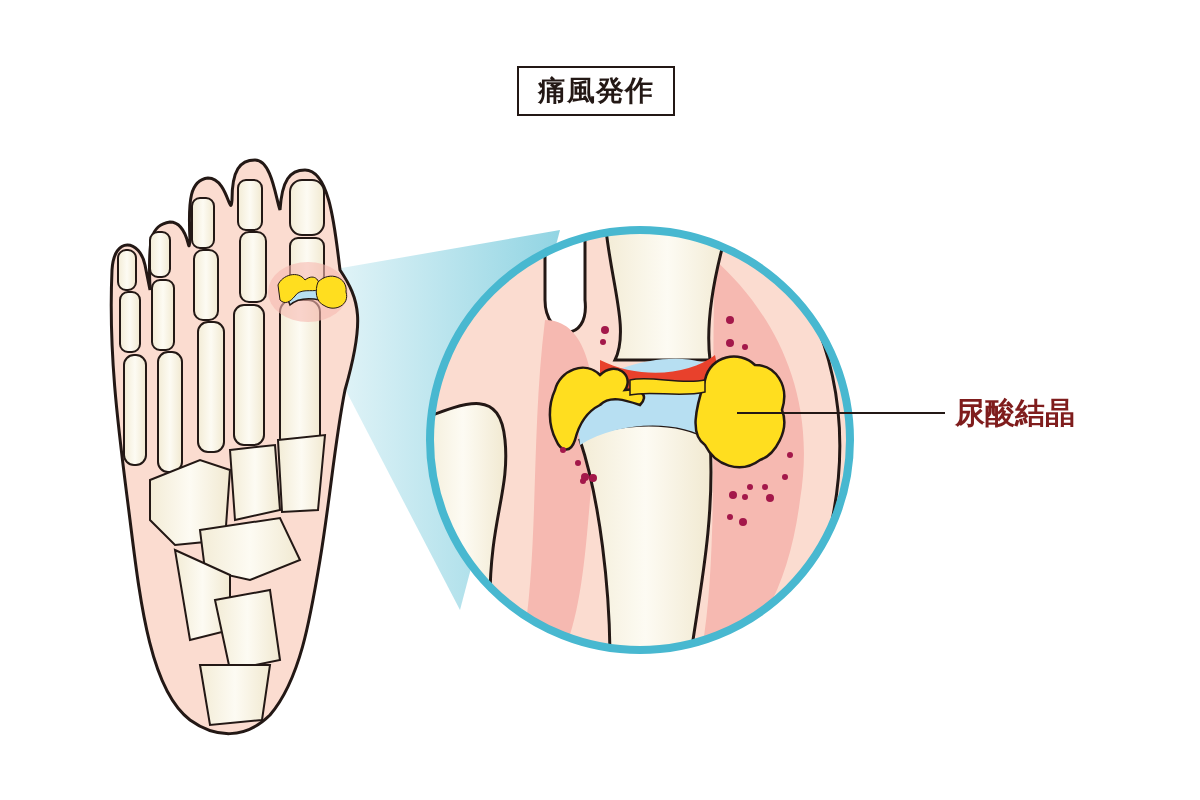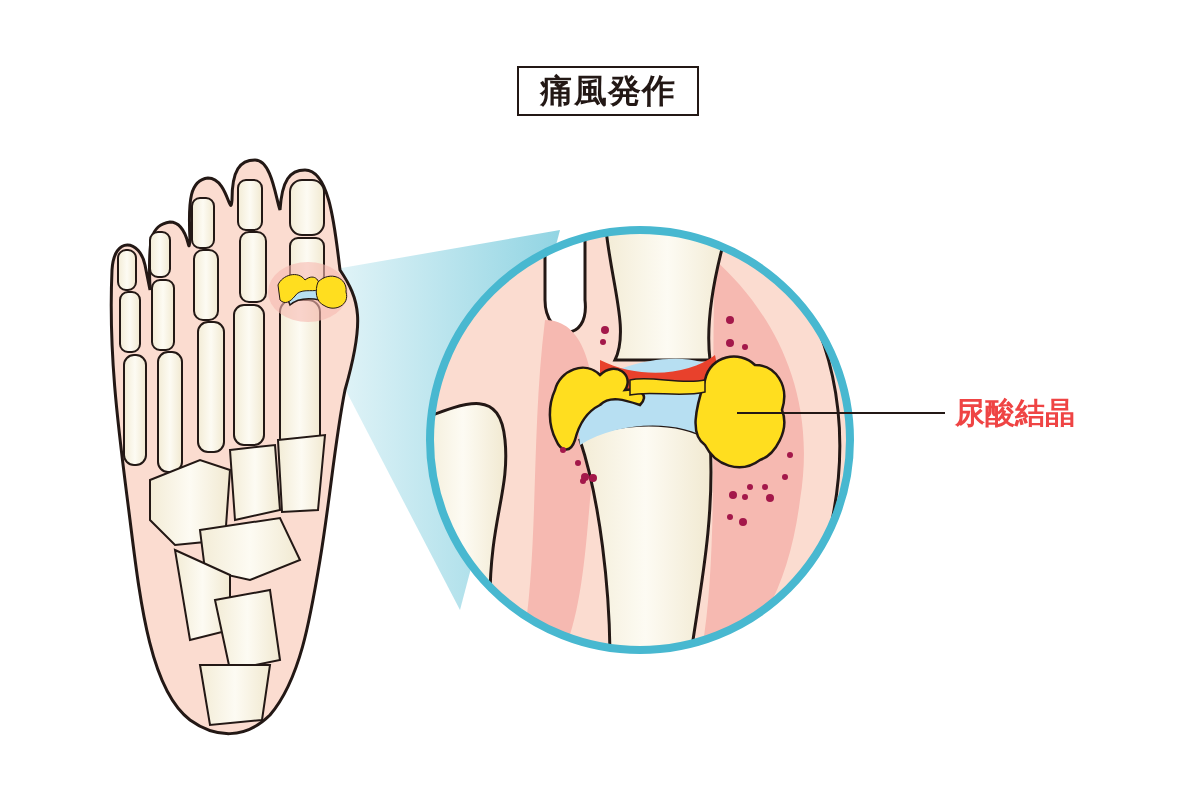--- a/index.html
+++ b/index.html
@@ -1,24 +1,24 @@
 <!DOCTYPE html>
 <html><head>
 <meta charset="utf-8">
 <style>
   html, body { margin: 0; padding: 0; background: #ffffff; }
   body { width: 1200px; height: 800px; position: relative; overflow: hidden; font-family: "DejaVu Sans", sans-serif; }
   .title-box {
-    position: absolute; left: 517px; top: 66px; width: 182px; height: 50px;
+    position: absolute; left: 517px; top: 66px; width: 158px; height: 50px;
     border: 2px solid #231815; box-sizing: border-box; background: #fff;
     display: flex; align-items: center; justify-content: center;
-    font-weight: bold; font-size: 33px; color: #231815; letter-spacing: 1px;
+    font-weight: bold; font-size: 28px; color: #231815; letter-spacing: 1px;
   }
   .label {
-    position: absolute; left: 955px; top: 393px; font-weight: bold; font-size: 30px; color: #ef4444;
+    position: absolute; left: 955px; top: 393px; font-weight: bold; font-size: 30px; color: #7f1d1d;
   }
   svg.art { position: absolute; left: 0; top: 0; }
 </style>
 </head>
 <body>
 
 <svg class="art" width="1200" height="800" viewBox="0 0 1200 800">
   <defs>
     <linearGradient id="beam" x1="0" y1="0" x2="1" y2="0">
       <stop offset="0" stop-color="#48b8d0" stop-opacity="0.15"></stop>

